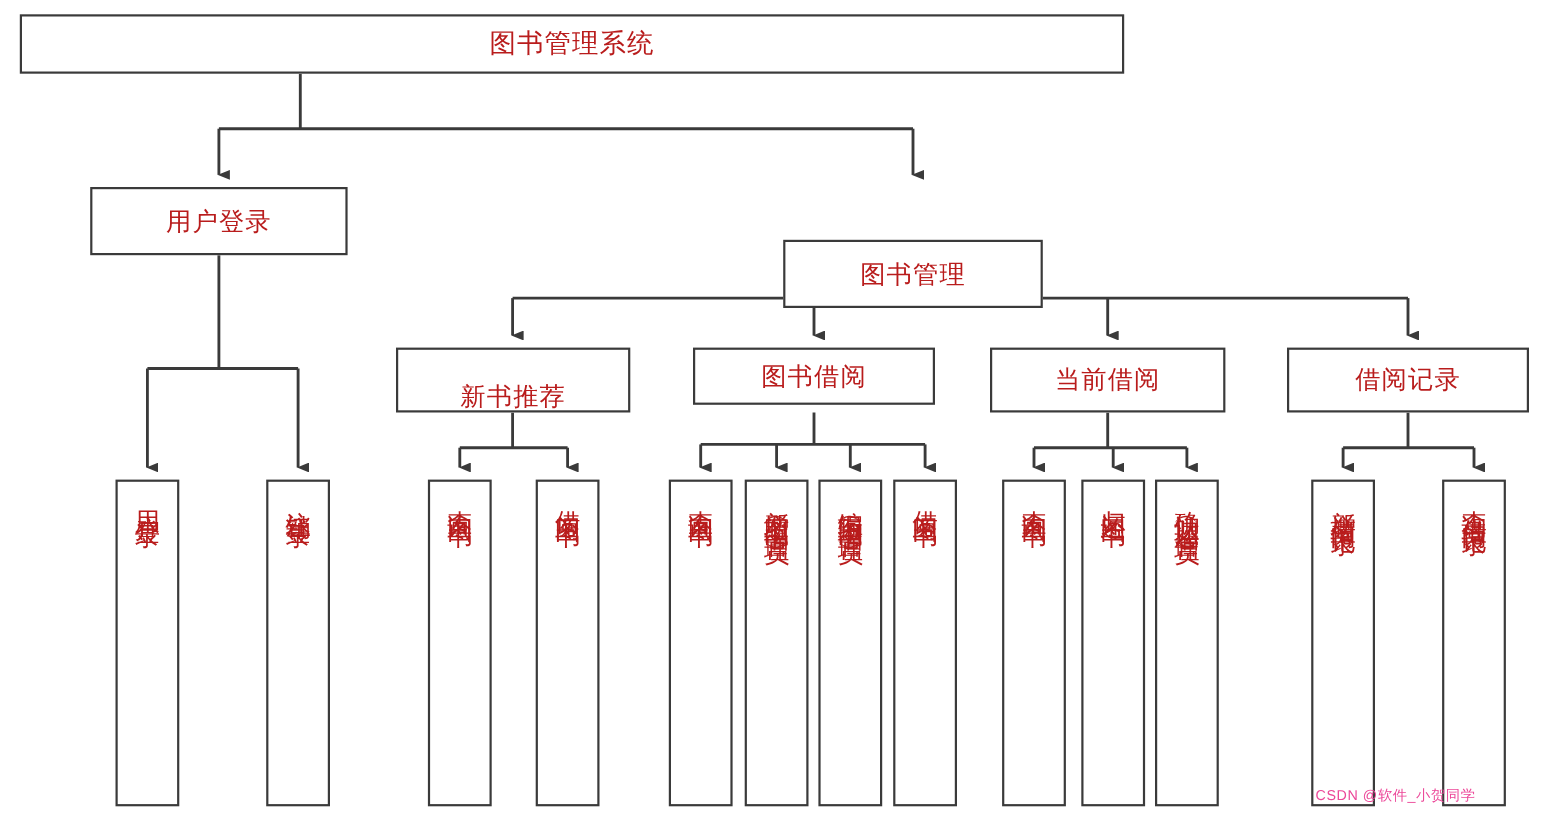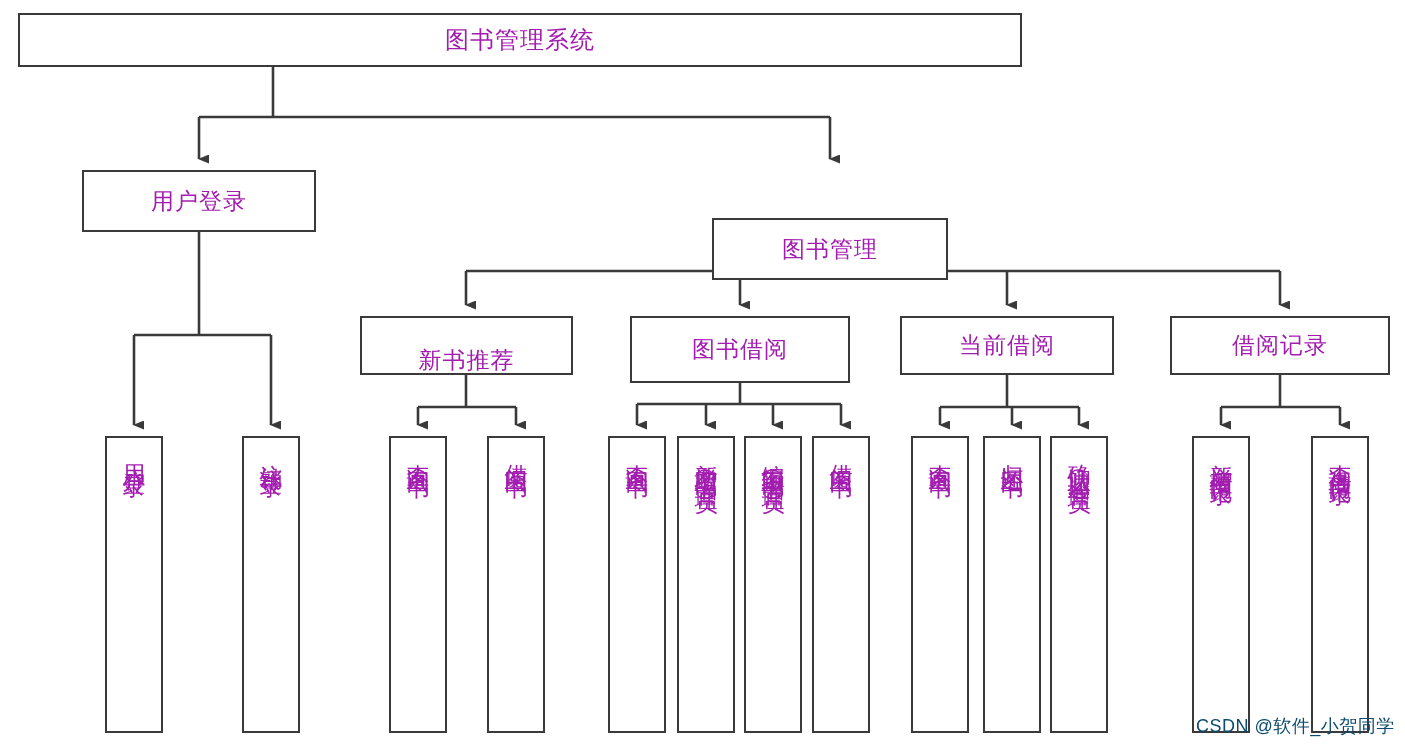--- a/index.html
+++ b/index.html
@@ -26,21 +26,21 @@
     pointer-events: none;
   }
   .node {
     position: absolute;
     box-sizing: border-box;
     background: #ffffff;
     border: 2px solid #3a3a3a;
     display: flex;
     align-items: center;
     justify-content: center;
-    color: #a21caf;
+    color: #b91c1c;
   }
   .node .label {
     display: block;
     text-align: center;
     line-height: 1.15;
   }
   
   .node.h .label {
     font-size: 23px;
     letter-spacing: 1px;
@@ -58,22 +58,22 @@
   .node.v .label {
     writing-mode: vertical-rl;
     text-orientation: upright;
     font-size: 23px;
     line-height: 1.18;
     letter-spacing: 4px;
     white-space: nowrap;
   }
   .watermark {
     position: absolute;
-    color: #0c4a6e;
-    font-size: 18px;
+    color: #ec4899;
+    font-size: 13px;
     white-space: nowrap;
     letter-spacing: 0.5px;
   }
 </style>
 </head>
 <body>
 
 <div id="canvas">
 
   <svg class="edges" viewBox="0 0 1405 747" xmlns="http://www.w3.org/2000/svg">
@@ -126,21 +126,21 @@
   <div class="node h" id="node-l2-0" style="left: 82px; top: 170px; width: 234px; height: 62px;">
     <span class="label">用户登录</span>
   </div>
   <div class="node h" id="node-l2-1" style="left: 712px; top: 170px; width: 236px; height: 62px; margin-top: 48px;">
     <span class="label">图书管理</span>
   </div>
 
   <div class="node h" id="node-l3-0" style="left: 360px; top: 316px; width: 213px; height: 59px; align-items: flex-end;">
     <span class="label">新书推荐</span>
   </div>
-  <div class="node h" id="node-l3-1" style="left: 630px; top: 316px; width: 220px; height: 67px;">
+  <div class="node h" id="node-l3-1" style="left: 630px; top: 316px; width: 220px; height: 52px;">
     <span class="label">图书借阅</span>
   </div>
   <div class="node h" id="node-l3-2" style="left: 900px; top: 316px; width: 214px; height: 59px;">
     <span class="label">当前借阅</span>
   </div>
   <div class="node h" id="node-l3-3" style="left: 1170px; top: 316px; width: 220px; height: 59px;">
     <span class="label">借阅记录</span>
   </div>
 
   <div class="node v" id="node-leaf-0" style="left: 105px; top: 436px; width: 58px; height: 297px;">

